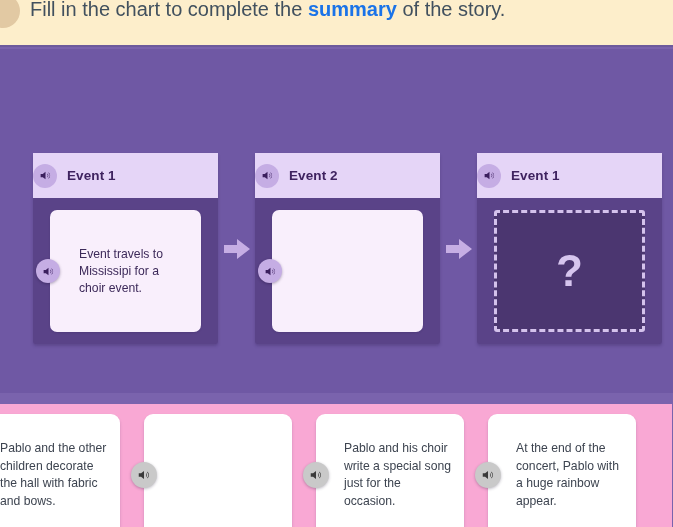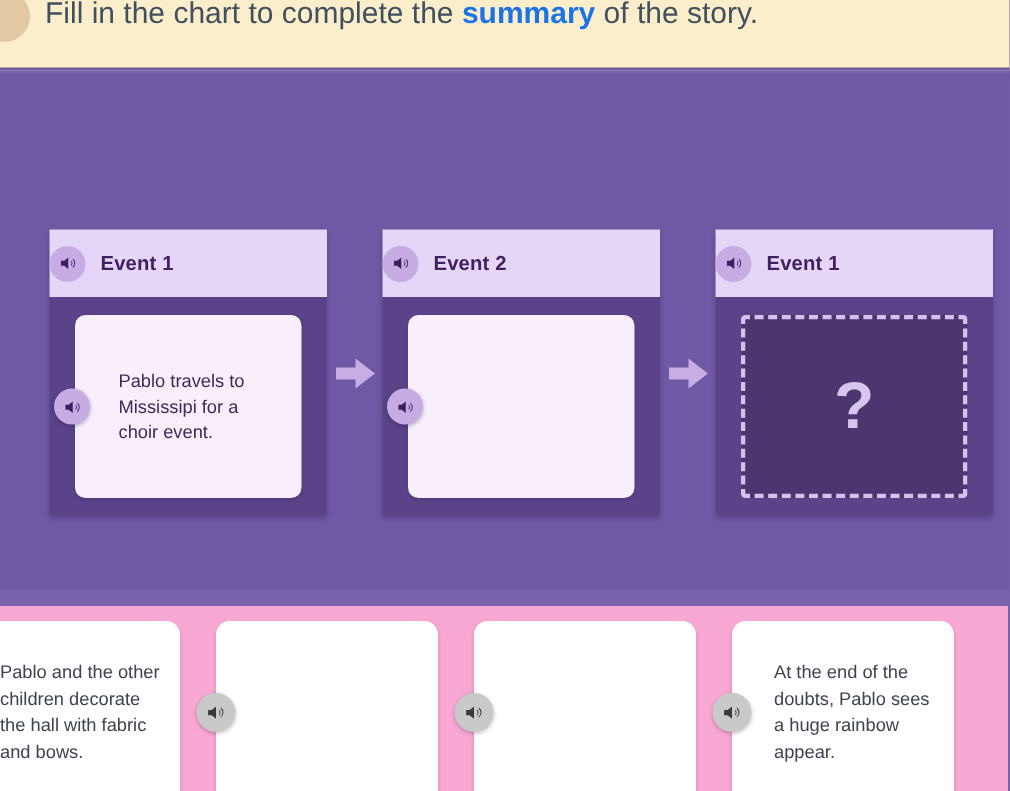--- a/index.html
+++ b/index.html
@@ -232,21 +232,21 @@
       </div>
       <div class="event-body">
         <div class="event-note">
           <span class="spk spk-float">
             <svg viewBox="0 0 24 24">
                 <path d="M3 9v6h4l5 4V5L7 9H3z"></path>
                 <path d="M15.5 8.5a4.5 4.5 0 0 1 0 7v-1.6a3 3 0 0 0 0-3.8V8.5z"></path>
                 <path d="M17.5 6a7.5 7.5 0 0 1 0 12v-1.6a6 6 0 0 0 0-8.8V6z"></path>
               </svg>
           </span>
-          <span>Pablo travels to Mississipi for a choir event.</span>
+          <span>Event travels to Mississipi for a choir event.</span>
         </div>
       </div>
     </div>
 
     <div class="arrow">
       <svg viewBox="0 0 26 22">
           <path d="M0 7h13V1l13 10-13 10v-6H0z"></path>
         </svg>
     </div>
 
@@ -320,27 +320,28 @@
     </div>
 
     <div class="answer-card">
       <span class="spk-grey">
         <svg viewBox="0 0 24 24">
             <path d="M3 9v6h4l5 4V5L7 9H3z"></path>
             <path d="M15.5 8.5a4.5 4.5 0 0 1 0 7v-1.6a3 3 0 0 0 0-3.8V8.5z"></path>
             <path d="M17.5 6a7.5 7.5 0 0 1 0 12v-1.6a6 6 0 0 0 0-8.8V6z"></path>
           </svg>
       </span>
+      <span>Pablo and his choir write a special song just for the occasion.</span>
     </div>
 
     <div class="answer-card">
       <span class="spk-grey">
         <svg viewBox="0 0 24 24">
             <path d="M3 9v6h4l5 4V5L7 9H3z"></path>
             <path d="M15.5 8.5a4.5 4.5 0 0 1 0 7v-1.6a3 3 0 0 0 0-3.8V8.5z"></path>
             <path d="M17.5 6a7.5 7.5 0 0 1 0 12v-1.6a6 6 0 0 0 0-8.8V6z"></path>
           </svg>
       </span>
-      <span>At the end of the doubts, Pablo sees a huge rainbow appear.</span>
+      <span>At the end of the concert, Pablo with a huge rainbow appear.</span>
     </div>
 
   </div>
 </div>
 
 </body></html>

